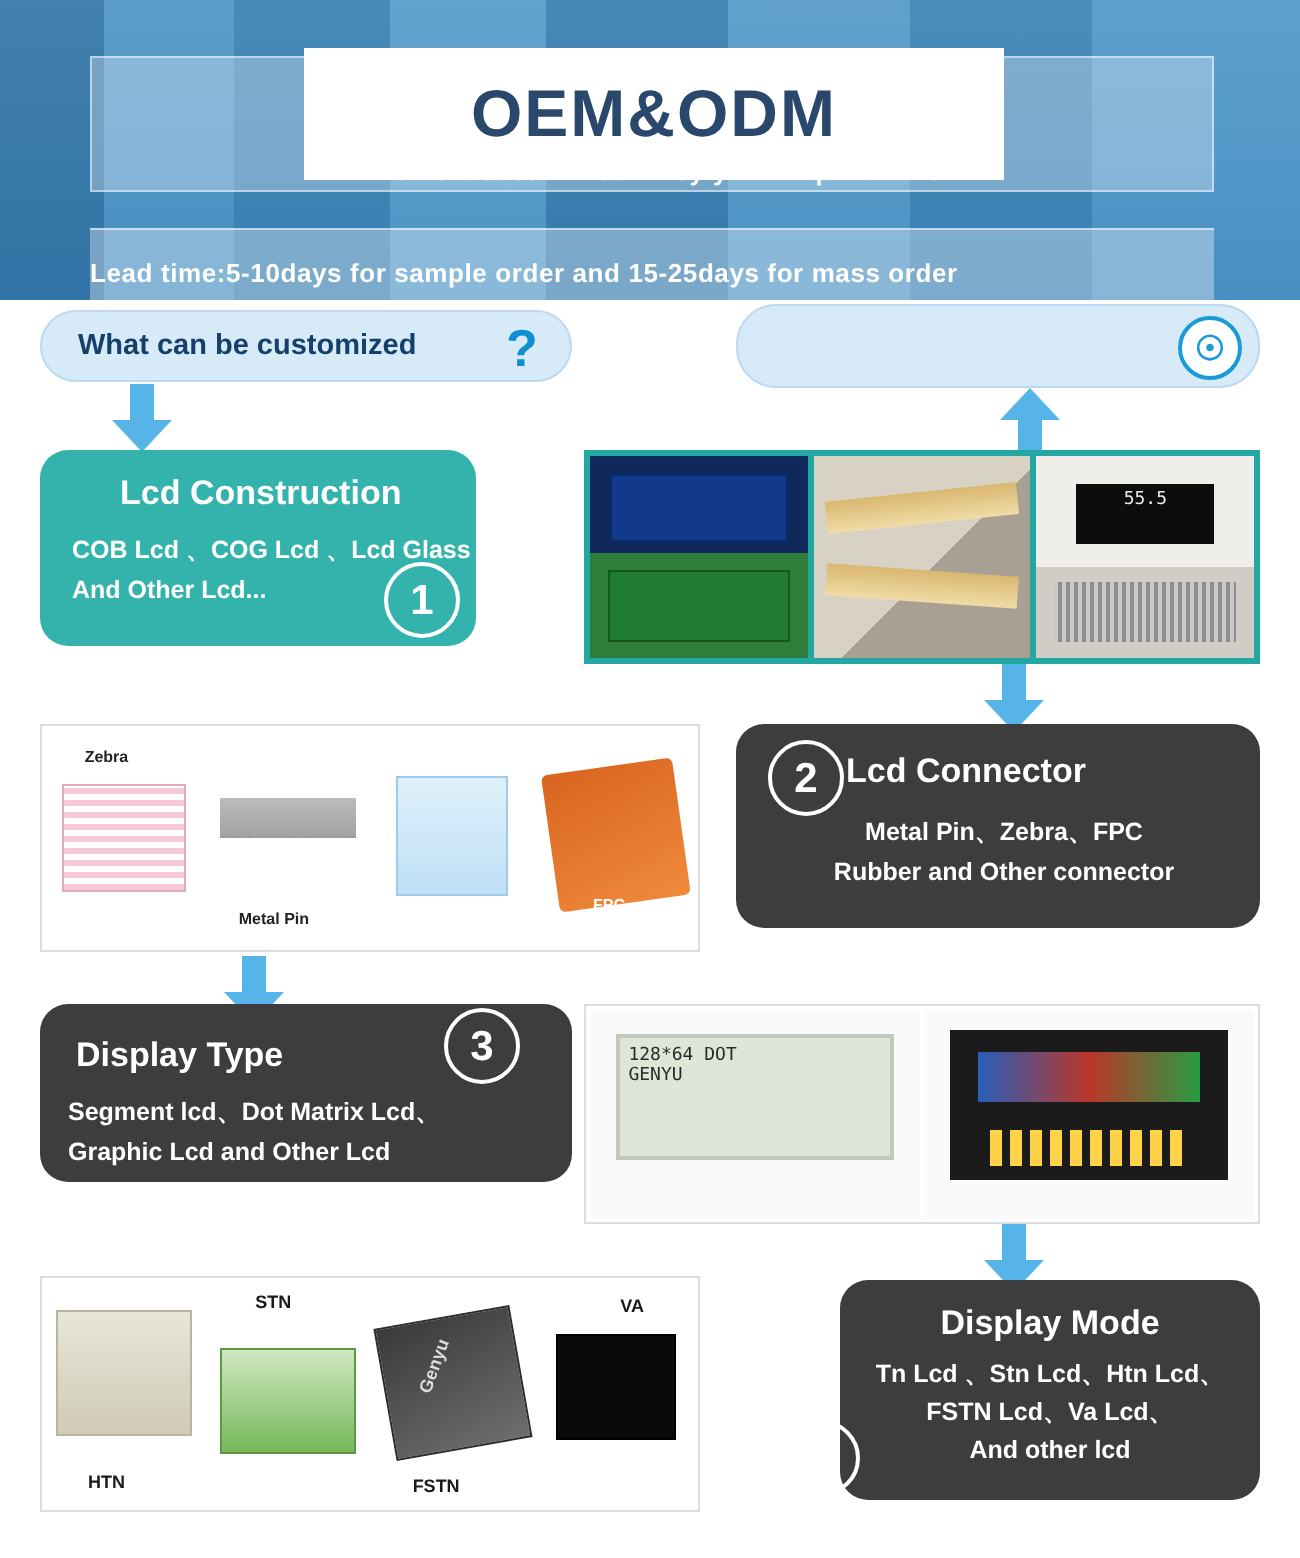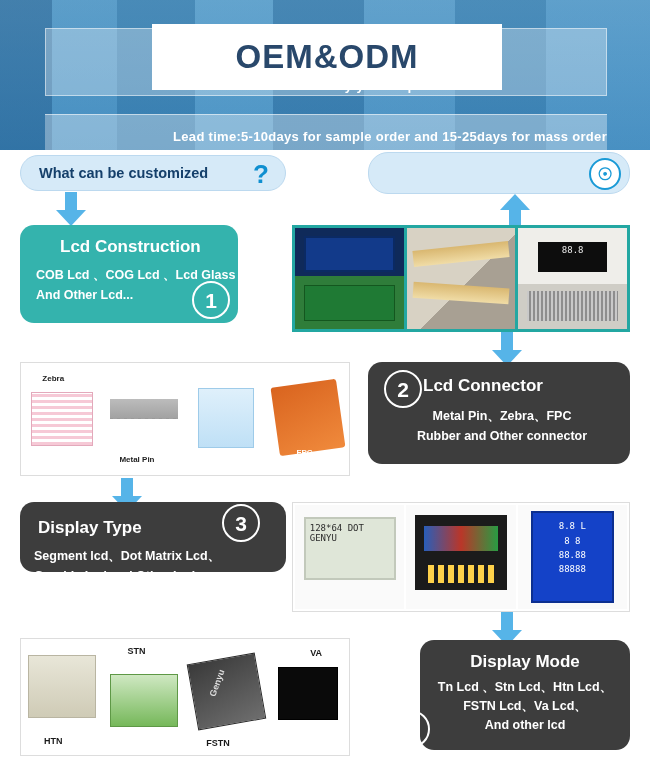--- a/index.html
+++ b/index.html
@@ -48,21 +48,21 @@
   .flex-line {
     position:absolute; left:152px; top:78px; width:350px;
     text-align:center; color:#ffffff; font-size:13px; font-weight:bold;
     letter-spacing:.4px;
   }
   .lead-bar {
     position:absolute; left:45px; top:114px; width:562px; height:44px;
     background:rgba(255,255,255,0.34);
     border-top:1px solid rgba(255,255,255,.55);
     border-bottom:1px solid rgba(255,255,255,.55);
-    display:flex; align-items:center; justify-content:flex-end;
+    display:flex; align-items:center; justify-content:flex-start;
   }
   .lead-bar span { color:#ffffff; font-size:13px; font-weight:bold; letter-spacing:.3px; }
 
   
   .pill {
     position:absolute;
     background:#d6eaf8;
     border:1px solid #bcd9ef;
     border-radius:20px;
     display:flex; align-items:center;
@@ -106,21 +106,21 @@
   #card1 { left:20px; top:225px; width:218px; height:98px; background:#34b3ad; }
   #card1 .card-title { position:absolute; left:40px; top:12px; }
   #card1 .card-body { position:absolute; left:16px; top:40px; width:200px; }
   #card1 .badge { right:8px; bottom:4px; }
 
   #card2 { left:368px; top:362px; width:262px; height:102px; background:#3d3d3d; }
   #card2 .card-title { position:absolute; left:55px; top:14px; }
   #card2 .card-body { position:absolute; left:14px; top:44px; width:240px; text-align:center; }
   #card2 .badge { left:16px; top:8px; }
 
-  #card3 { left:20px; top:502px; width:266px; height:70px; background:#3d3d3d; }
+  #card3 { left:20px; top:502px; width:266px; height:89px; background:#3d3d3d; }
   #card3 .card-title { position:absolute; left:18px; top:16px; }
   #card3 .card-body { position:absolute; left:14px; top:44px; width:248px; }
   #card3 .badge { right:26px; top:2px; border-color:#ffffff; }
 
   #card4 { left:420px; top:640px; width:210px; height:110px; background:#3d3d3d; }
   #card4 .card-title { position:absolute; left:0; top:12px; width:210px; text-align:center; }
   #card4 .card-body { position:absolute; left:8px; top:38px; width:194px; text-align:center; line-height:19px; }
   #card4 .badge { left:-28px; bottom:2px; color:#ffffff; }
 
   
@@ -227,21 +227,21 @@
 <div class="imgpanel" id="imgs1">
   <div class="cell a">
     <div class="lcdface"></div>
     <div class="greenpcb"></div>
   </div>
   <div class="cell b">
     <div class="goldstrip"></div>
     <div class="goldstrip s2"></div>
   </div>
   <div class="cell c">
-    <div class="segdisp">88.8</div>
+    <div class="segdisp">55.5</div>
     <div class="combbar"></div>
   </div>
 </div>
 
 <div class="imgpanel" id="imgs2">
   <div class="q">
     <div class="zebra-stack"></div>
     <div class="lbl" style="left:26%; top:10%;">Zebra</div>
   </div>
   <div class="q">
@@ -277,28 +277,20 @@
 
 <div class="imgpanel" id="imgs3">
   <div class="q">
     <div class="dotlcd">
       <div>128*64 DOT</div>
       <div>GENYU</div>
     </div>
   </div>
   <div class="q">
     <div class="colorlcd"></div>
-  </div>
-  <div class="q">
-    <div class="bluelcd">
-      <div>8.8 L</div>
-      <div>8 8</div>
-      <div>88.88</div>
-      <div>88888</div>
-    </div>
   </div>
 </div>
 
 <div class="imgpanel" id="imgs4">
   <div class="q">
     <div class="htn"></div>
     <div class="cap" style="left:28%; bottom:8%;">HTN</div>
   </div>
   <div class="q">
     <div class="stn"></div>

